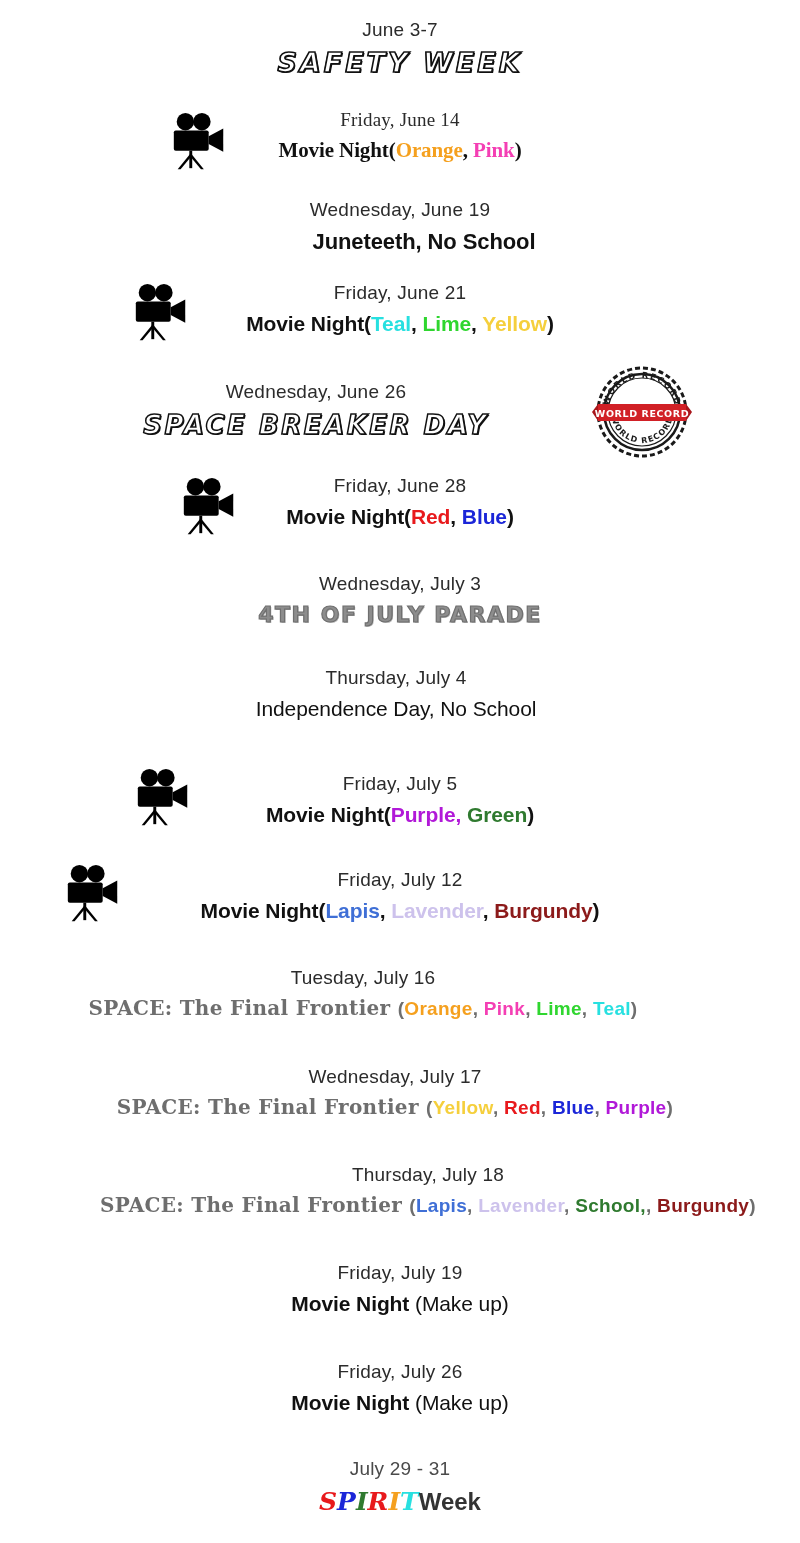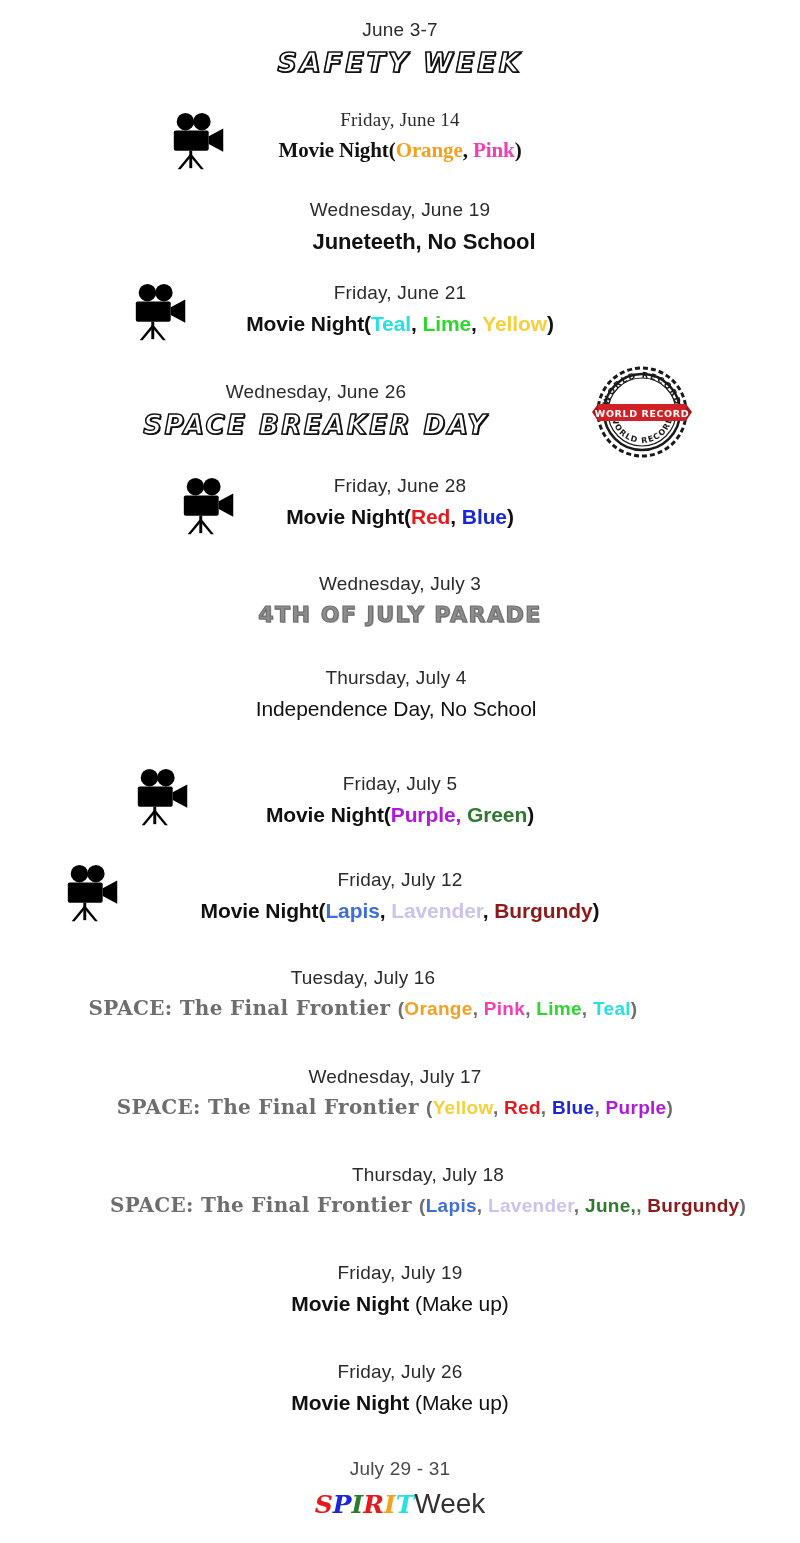--- a/index.html
+++ b/index.html
@@ -108,23 +108,23 @@
     font-size: 25px;
     font-weight: 700;
     line-height: 1.4;
   }
   .spirit-wrap .s-letter {
     font-family: "DejaVu Serif", serif;
     font-style: italic;
   }
   .spirit-wrap .week {
     font-family: "Liberation Sans", sans-serif;
-    font-weight: 400;
+    font-weight: 700;
     color: #333333;
-    font-size: 28px;
+    font-size: 24px;
     margin-top: 20px;
   }
 
   
   .stamp {
     position: absolute;
     width: 100px;
     height: 100px;
   }
   .stamp svg { display: block; }
@@ -296,21 +296,21 @@
     <div class="space-title">
       <span>SPACE: The Final Frontier</span>
       <span class="cols">(</span><span class="cols cw" style="color:#f5cf3c">Yellow</span><span class="cols">, </span><span class="cols cw" style="color:#e8191c">Red</span><span class="cols">, </span><span class="cols cw" style="color:#1b26d8">Blue</span><span class="cols">, </span><span class="cols cw" style="color:#b118d8">Purple</span><span class="cols">)</span>
     </div>
   </div>
 
   <div class="event" style="position:absolute; left:0; top:1161px; width:800px;padding-left:28px;">
     <div class="date-line">Thursday, July 18</div>
     <div class="space-title">
       <span>SPACE: The Final Frontier</span>
-      <span class="cols">(</span><span class="cols cw" style="color:#3f6fd6">Lapis</span><span class="cols">, </span><span class="cols cw" style="color:#cdc2ec">Lavender</span><span class="cols">, </span><span class="cols cw" style="color:#2f7a2f">June,</span><span class="cols">, </span><span class="cols cw" style="color:#8c1a1a">Burgundy</span><span class="cols">)</span>
+      <span class="cols">(</span><span class="cols cw" style="color:#3f6fd6">Lapis</span><span class="cols">, </span><span class="cols cw" style="color:#cdc2ec">Lavender</span><span class="cols">, </span><span class="cols cw" style="color:#2f7a2f">School,</span><span class="cols">, </span><span class="cols cw" style="color:#8c1a1a">Burgundy</span><span class="cols">)</span>
     </div>
   </div>
 
   <div class="event" style="position:absolute; left:0; top:1259px; width:800px;">
     <div class="date-line">Friday, July 19</div>
     <div class="title-line">
       <span class="mn">Movie Night</span>
       <span class="plain">(Make up)</span>
     </div>
   </div>

